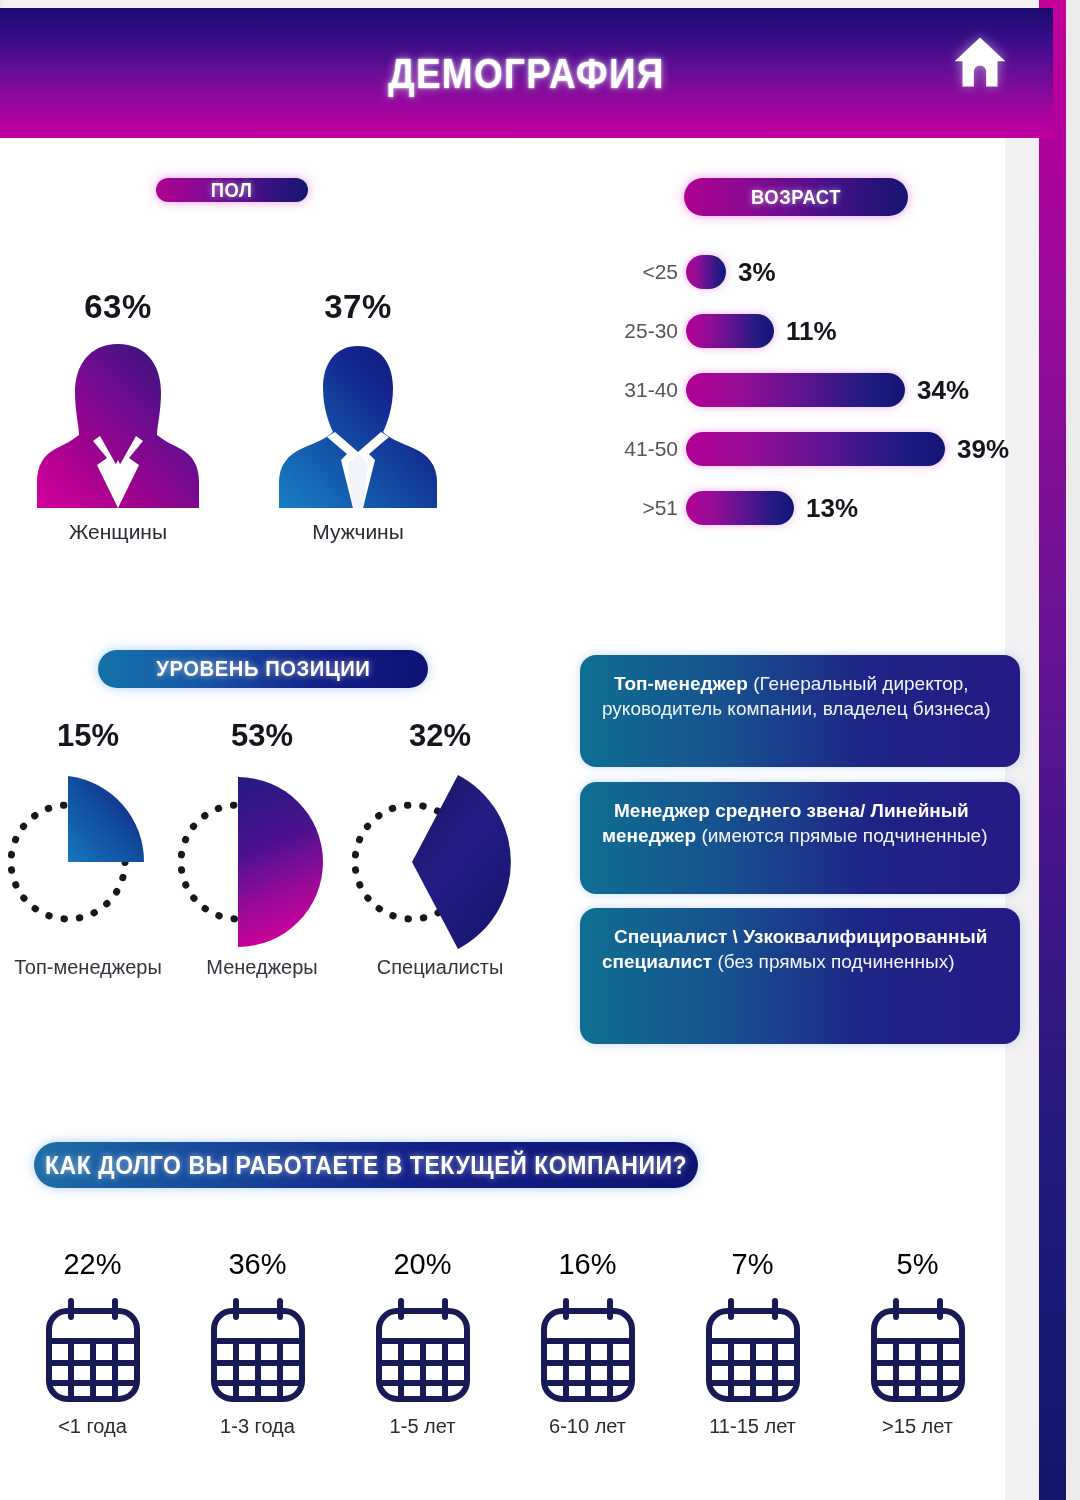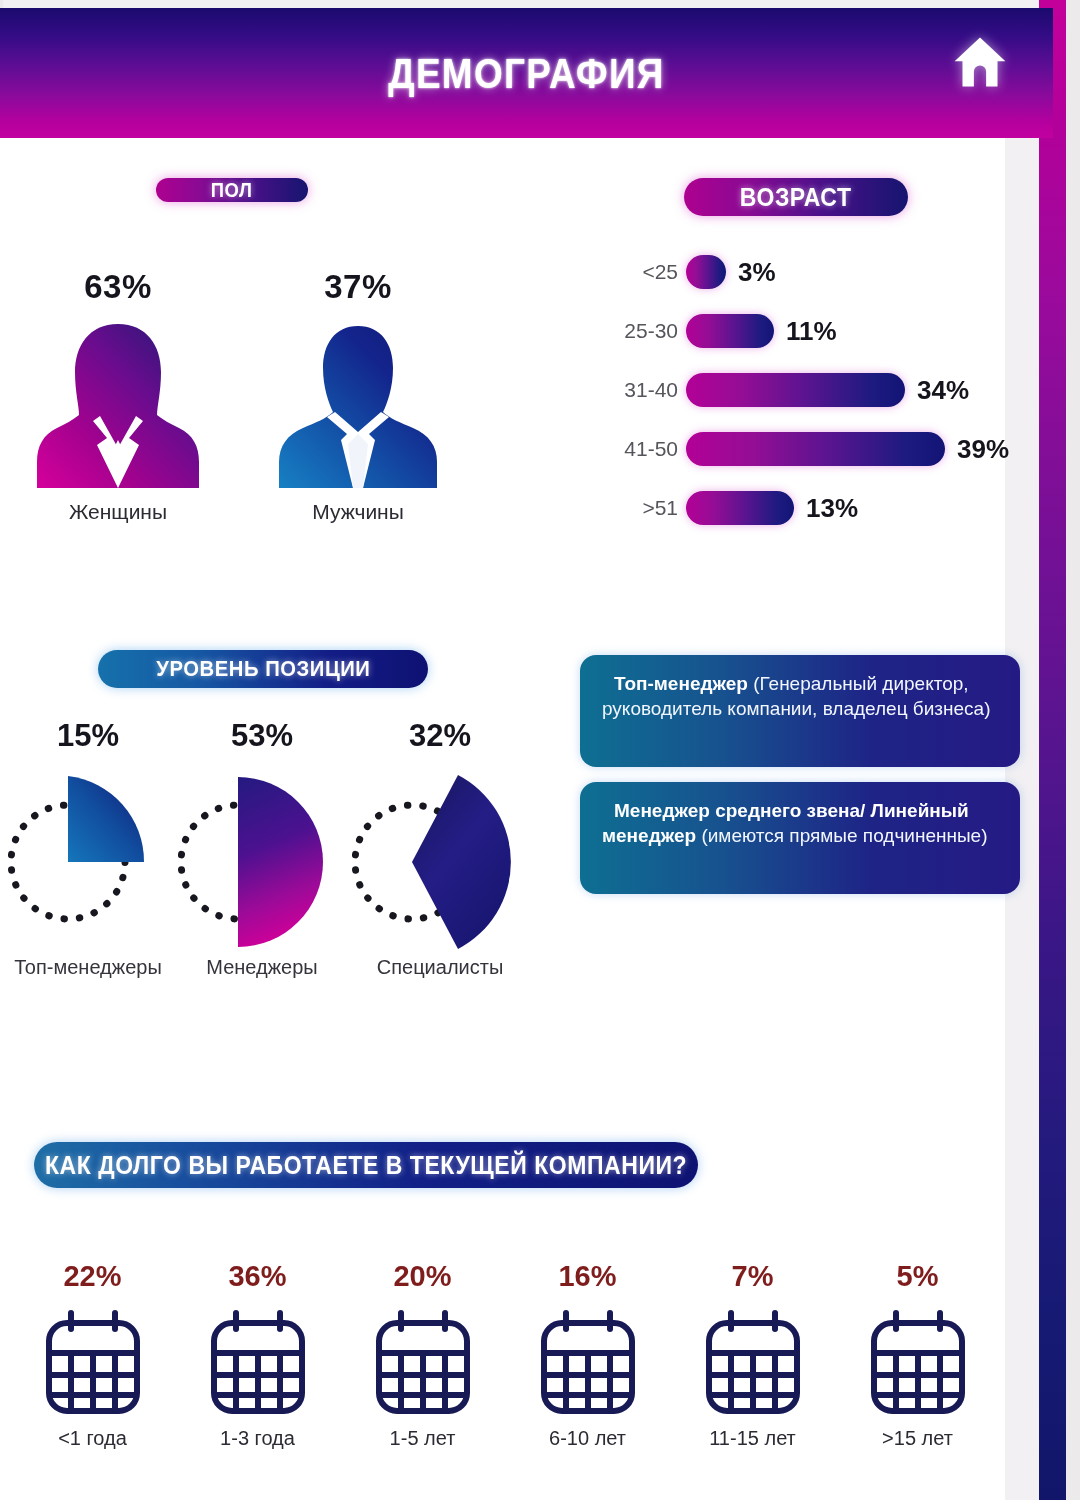--- a/index.html
+++ b/index.html
@@ -99,31 +99,31 @@
     text-shadow: 0 0 7px rgba(255,255,255,0.55);
     transform: scaleX(0.92);
     white-space: nowrap;
   }
 
   
   #pill-gender { left: 156px; top: 178px; width: 152px; height: 24px; font-size: 20px; }
 
   .gender-col { position: absolute; text-align: center; width: 220px; }
   .gender-pct {
-    font-size: 33px; font-weight: bold; color: #15151e; letter-spacing: 0.5px;
+    font-size: 33px; font-weight: bold; color: #15151e; letter-spacing: 0.5px; margin-top: 20px;
   }
   .gender-fig { margin-top: 14px; height: 172px; }
   .gender-name {
     margin-top: 8px; font-size: 21px; color: #2b2b33;
   }
   #gender-women { left: 8px; top: 268px; }
   #gender-men   { left: 248px; top: 268px; }
 
   
-  #pill-age { left: 684px; top: 178px; width: 224px; height: 38px; font-size: 25px; }
+  #pill-age { left: 684px; top: 178px; width: 224px; height: 38px; font-size: 20px; }
 
   #age-rows { position: absolute; left: 600px; top: 242px; width: 430px; }
   .age-row {
     position: relative;
     height: 59px;
   }
   .age-label {
     position: absolute; left: 0; top: 50%;
     transform: translateY(-50%);
     width: 78px; text-align: right;
@@ -183,21 +183,21 @@
     background: linear-gradient(to right, #1e6ea6 0%, #184f9e 22%, #122087 58%, #0e1372 100%);
     box-shadow: 0 0 11px rgba(70,150,230,0.45);
   }
   #tenure-row {
     position: absolute;
     left: 10px; top: 1248px;
     width: 990px;
     display: flex;
   }
   .tenure-col { width: 165px; text-align: center; }
-  .tenure-pct { font-size: 29px; font-weight: bold; color: #7f1d1d; margin-top: 12px; }
+  .tenure-pct { font-size: 29px; font-weight: normal; color: #000000; }
   .tenure-cal { margin-top: 16px; height: 108px; }
   .tenure-name { margin-top: 10px; font-size: 20px; color: #2b2b33; }
 </style>
 </head>
 <body>
 
 <div id="page">
 
   <div class="left-hair"></div>
   <div class="edge-strip"></div>
@@ -354,20 +354,23 @@
     </div>
     <div class="pie-name">Специалисты</div>
   </div>
 
   <div id="legend-1" class="legend-card">
     <b>Топ-менеджер </b><span>(Генеральный директор, руководитель компании, владелец бизнеса)</span>
   </div>
   <div id="legend-2" class="legend-card">
     <b>Менеджер среднего звена/ Линейный менеджер </b><span>(имеются прямые подчиненные)</span>
   </div>
+  <div id="legend-3" class="legend-card">
+    <b>Специалист \ Узкоквалифицированный специалист </b><span>(без прямых подчиненных)</span>
+  </div>
 
   <div id="pill-tenure" class="pill">
     <span class="pill-label">КАК ДОЛГО ВЫ РАБОТАЕТЕ В ТЕКУЩЕЙ КОМПАНИИ?</span>
   </div>
 
   <div id="tenure-row">
     <div class="tenure-col">
       <div class="tenure-pct">22%</div>
       <div class="tenure-cal">
         <svg width="104" height="108" viewBox="0 0 104 108">

